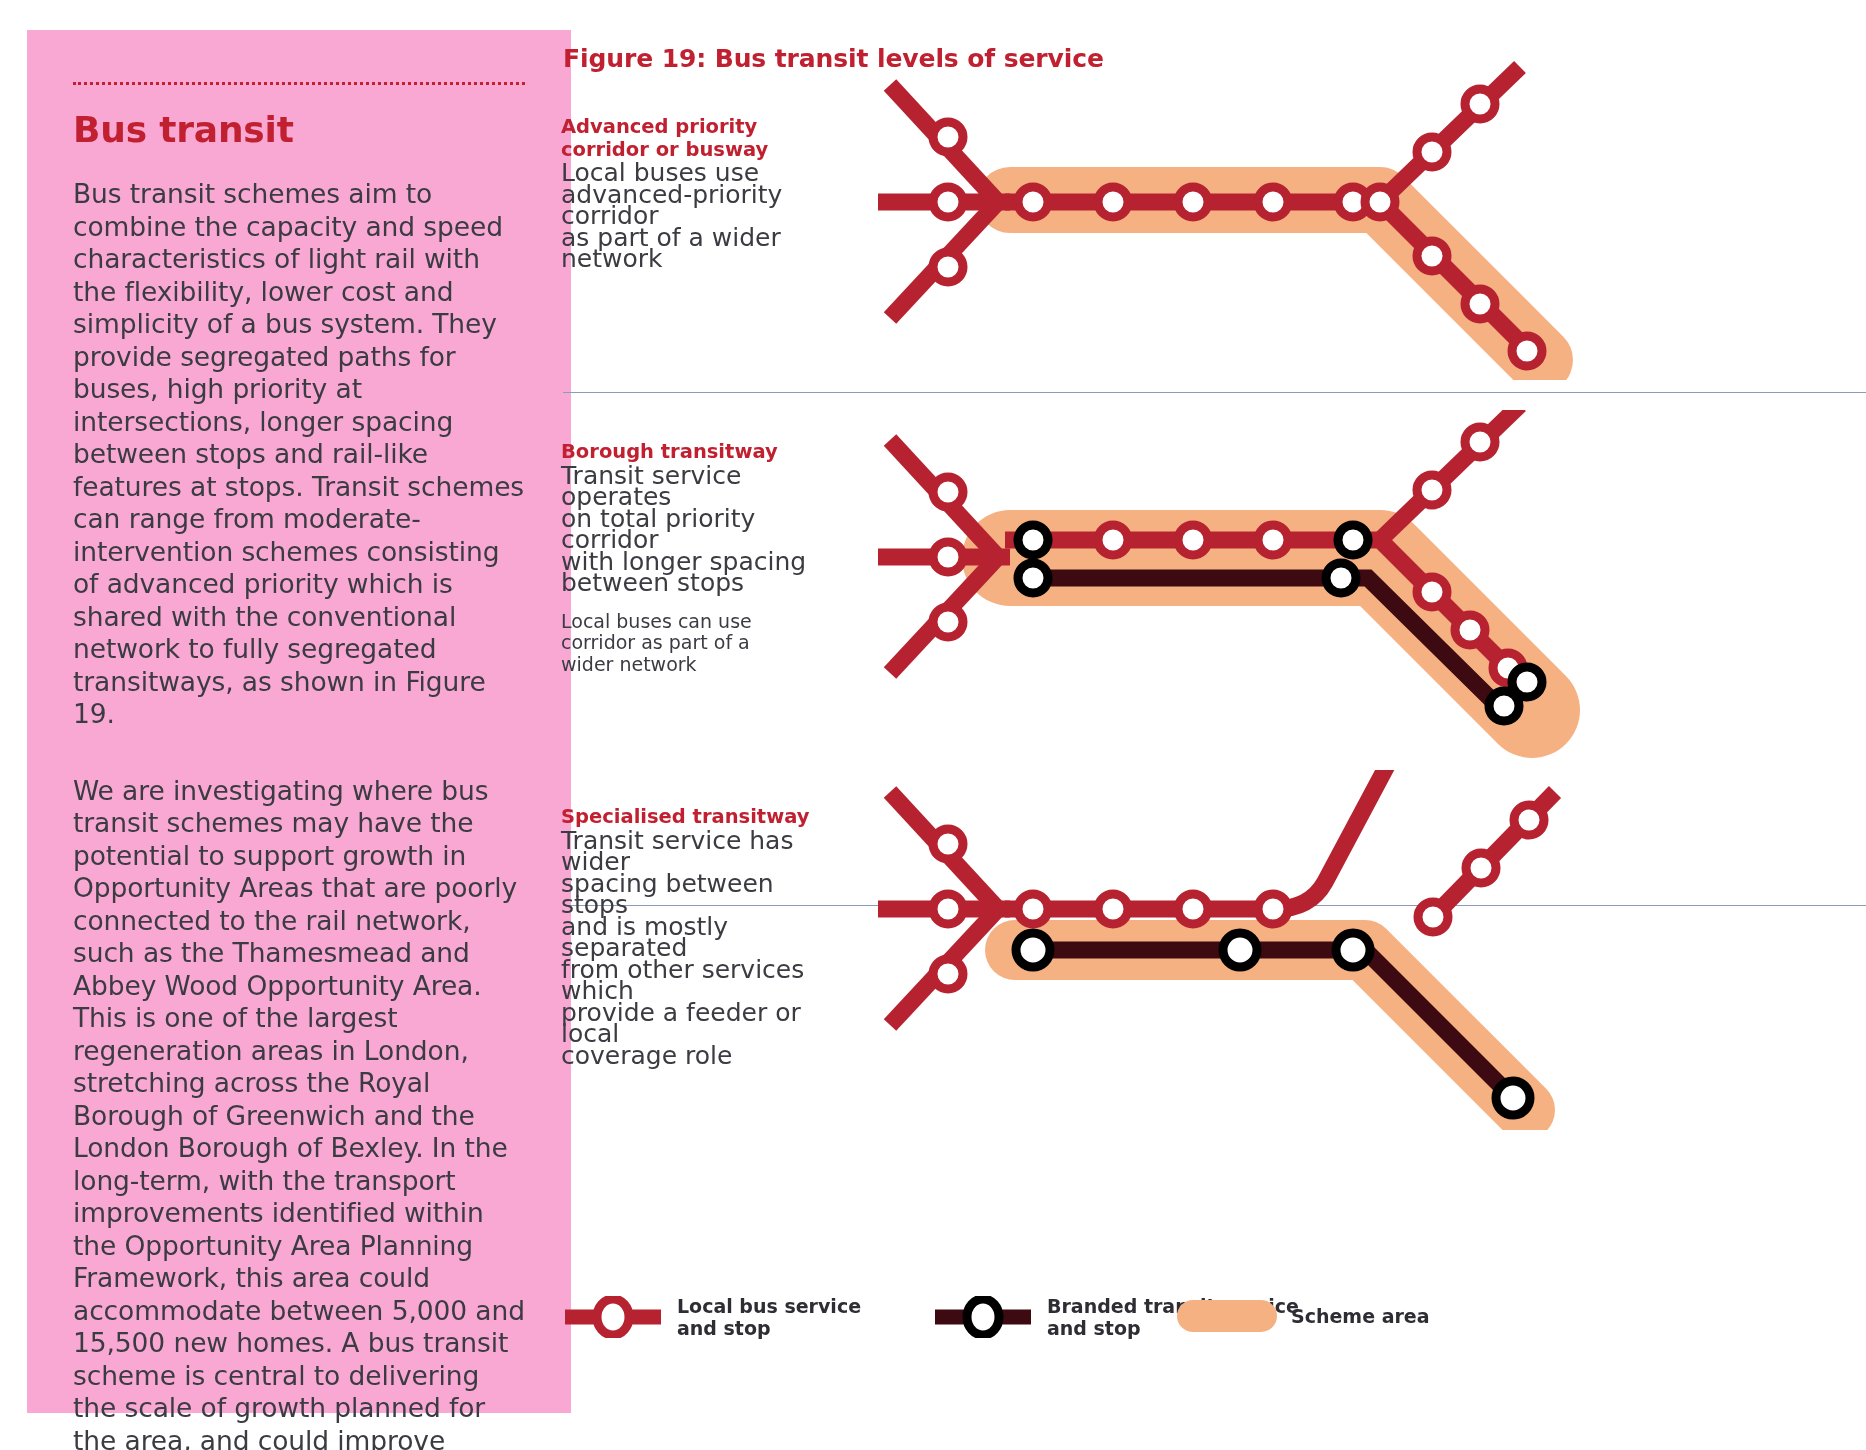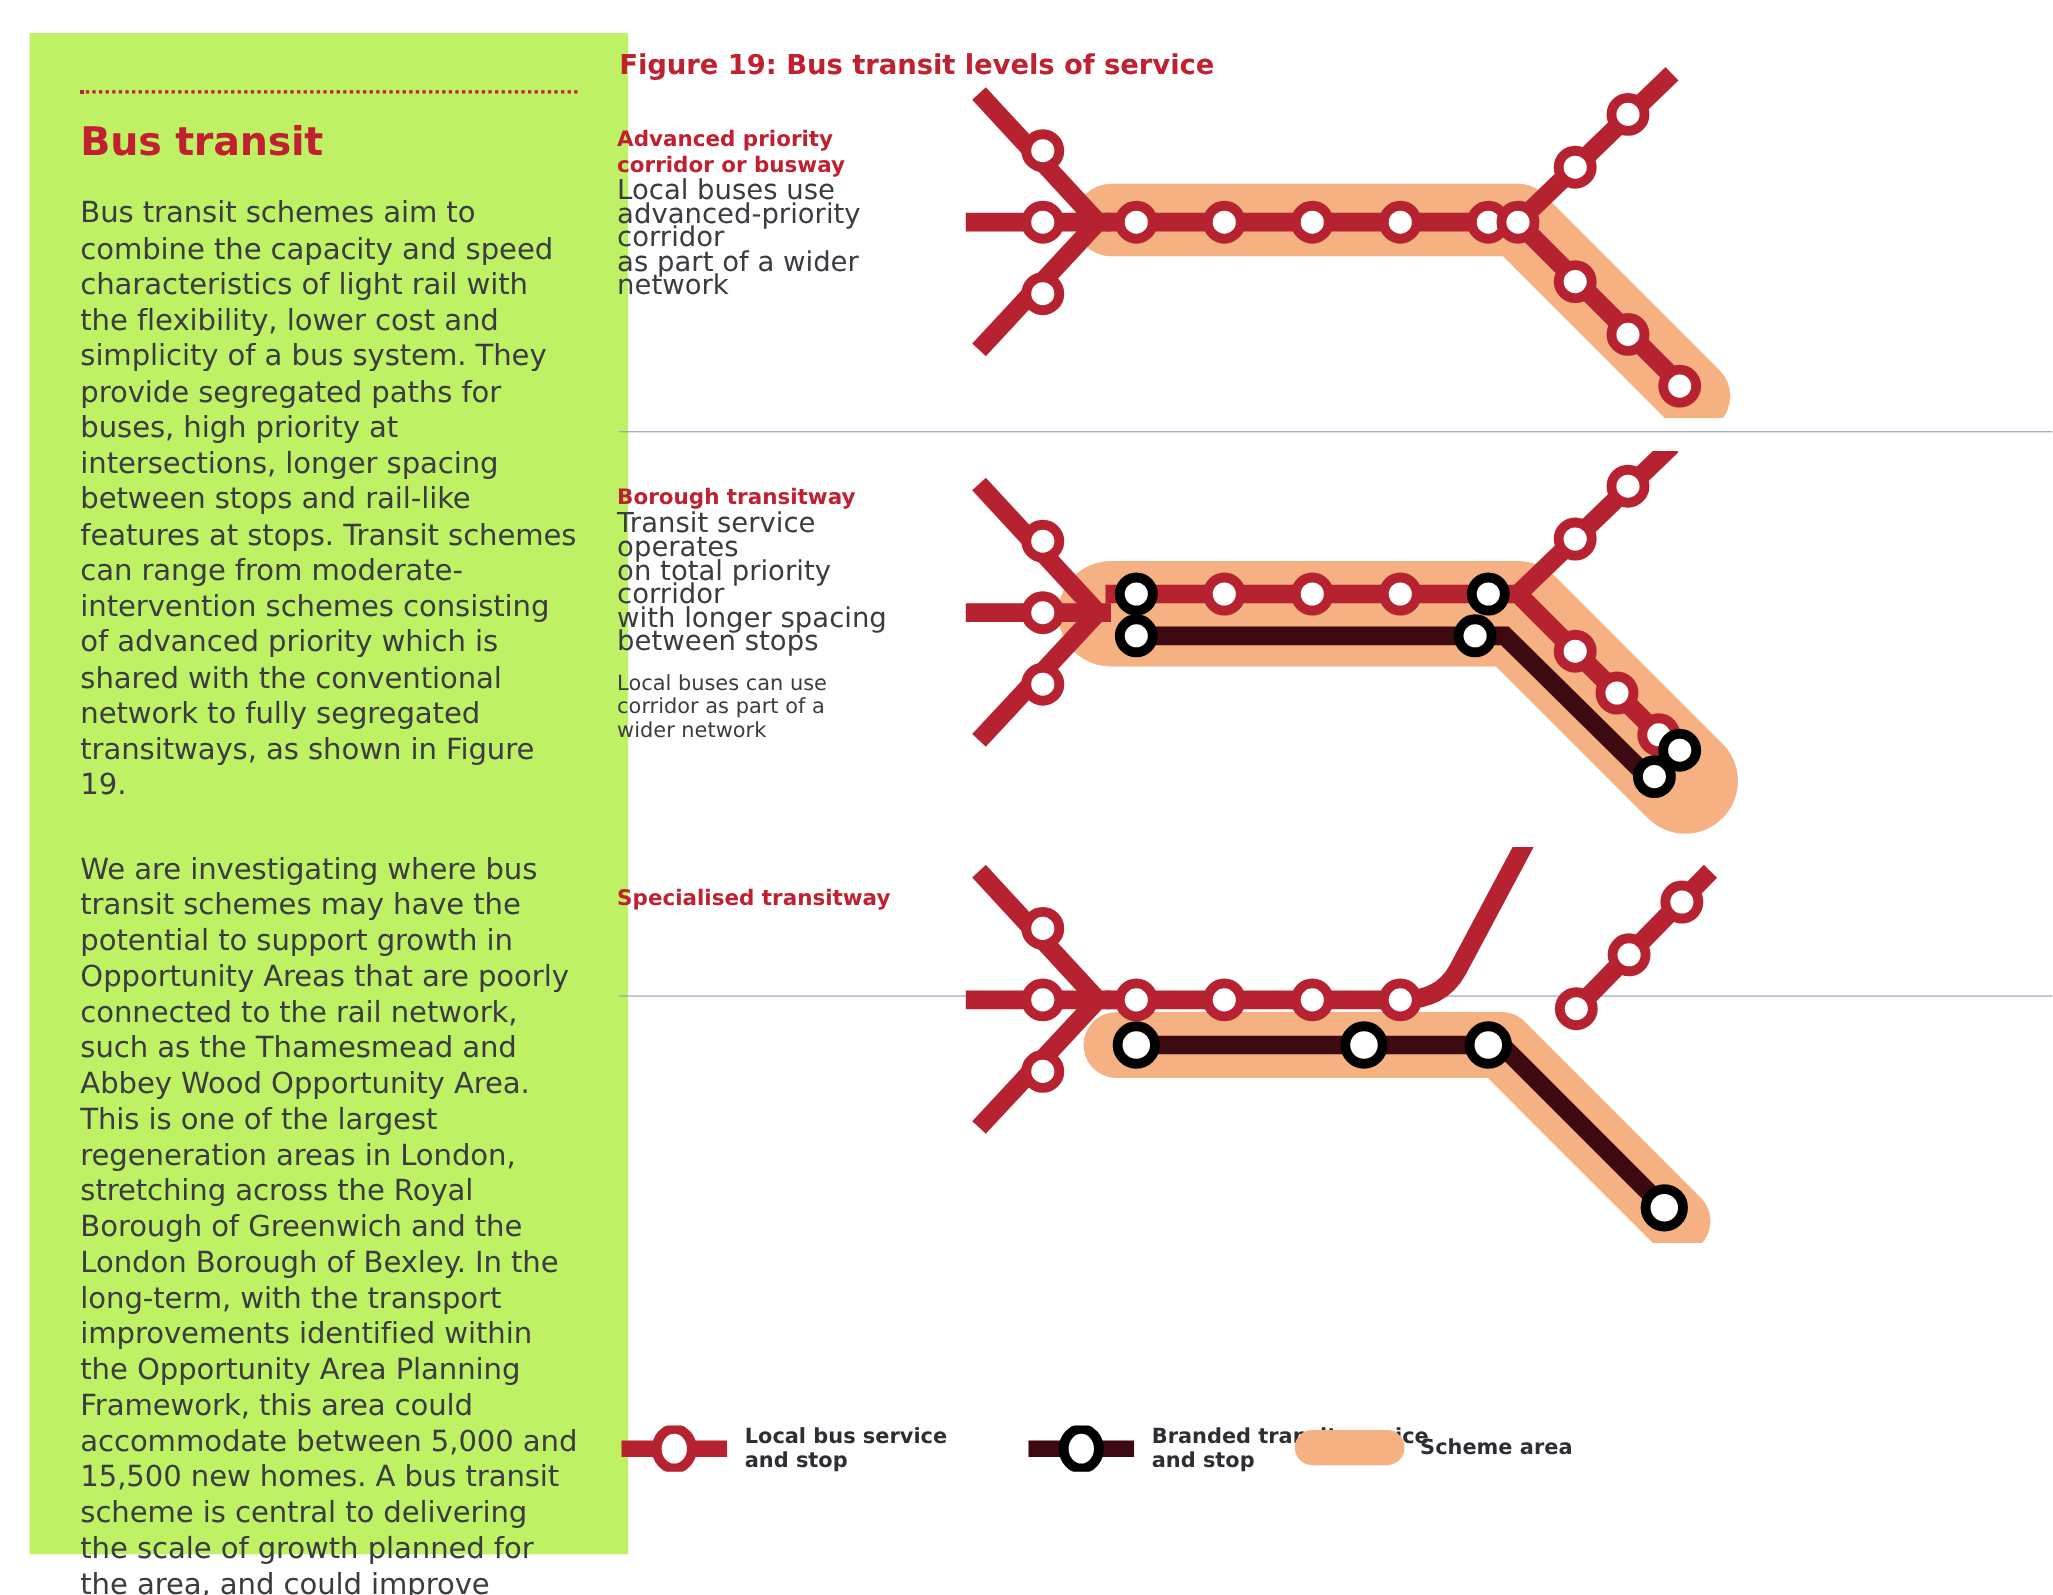--- a/index.html
+++ b/index.html
@@ -8,21 +8,21 @@
     background:#ffffff;
     font-family:"DejaVu Sans","Liberation Sans",sans-serif;
     overflow:hidden;
   }
   .page{position:relative;width:1866px;height:1450px;}
 
   
   .sidebar{
     position:absolute;left:27px;top:30px;
     width:544px;height:1383px;
-    background:#bef264;
+    background:#f9a8d4;
     box-sizing:border-box;
     padding:0 46px;
   }
   .dotted-rule{
     margin-top:52px;
     height:0;
     border-top:3px dotted #c0202f;
     width:100%;
   }
   .sidebar-title{
@@ -123,20 +123,26 @@
 between stops</div>
     <div class="lbl-body2" style="white-space:pre-line">Local buses can use
 corridor as part of a
 wider network</div>
   </div>
 
   <div class="panel-label" id="label-3">
     <div class="lbl-title">
       <span>Specialised transitway</span>
     </div>
+    <div class="lbl-body" style="white-space:pre-line">Transit service has wider
+spacing between stops
+and is mostly separated
+from other services which
+provide a feeder or local
+coverage role</div>
   </div>
 
   <div class="diagram" id="diagram-1">
   <svg width="1046" height="320" viewBox="0 0 1046 320" xmlns="http://www.w3.org/2000/svg">
 
     <g>
       <path d="M 190 140 L 560 140 L 720 300" fill="none" stroke="#f6b183" stroke-width="66" stroke-linecap="round" stroke-linejoin="round"></path>
     </g>
 
     <g stroke="#b72230" stroke-width="17" fill="none" stroke-linecap="butt">

